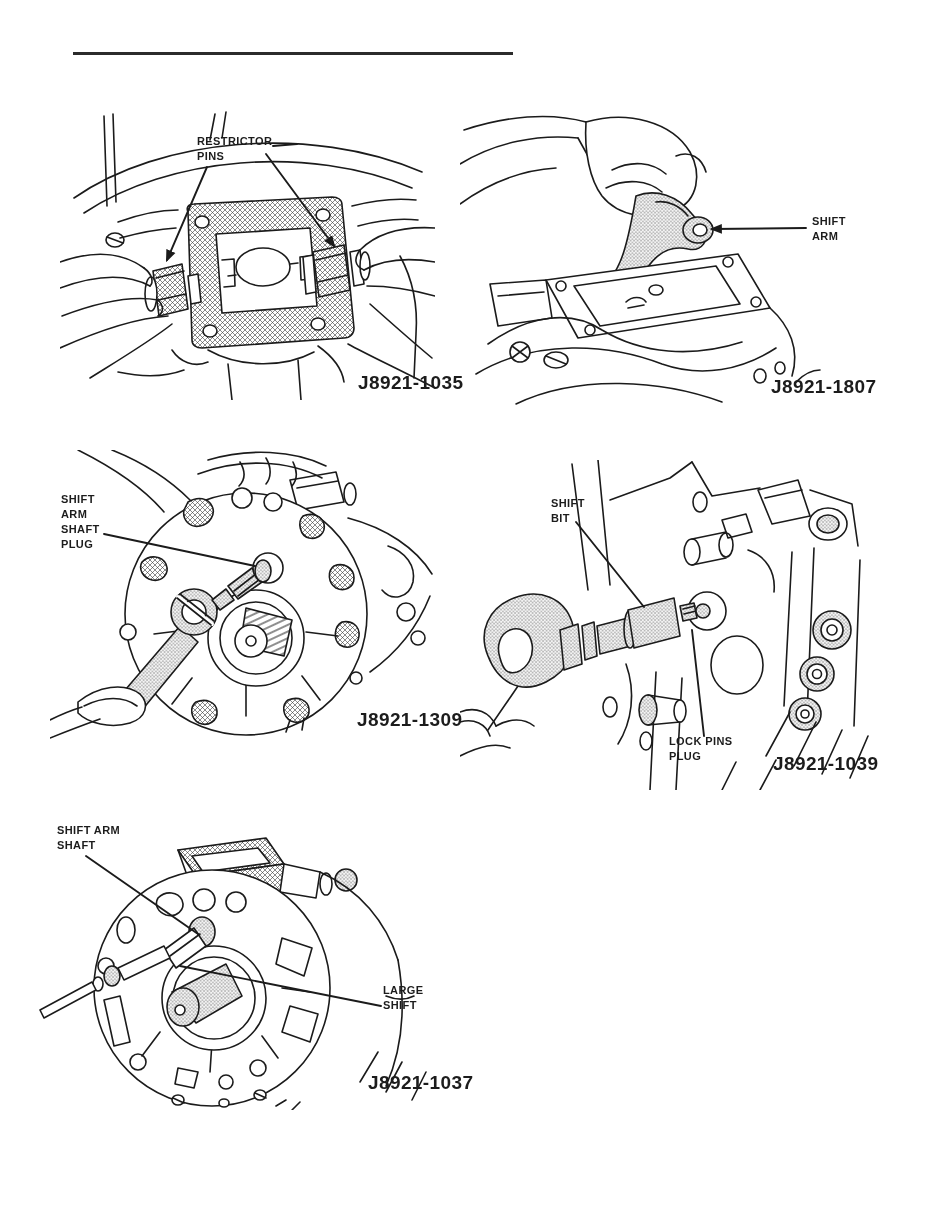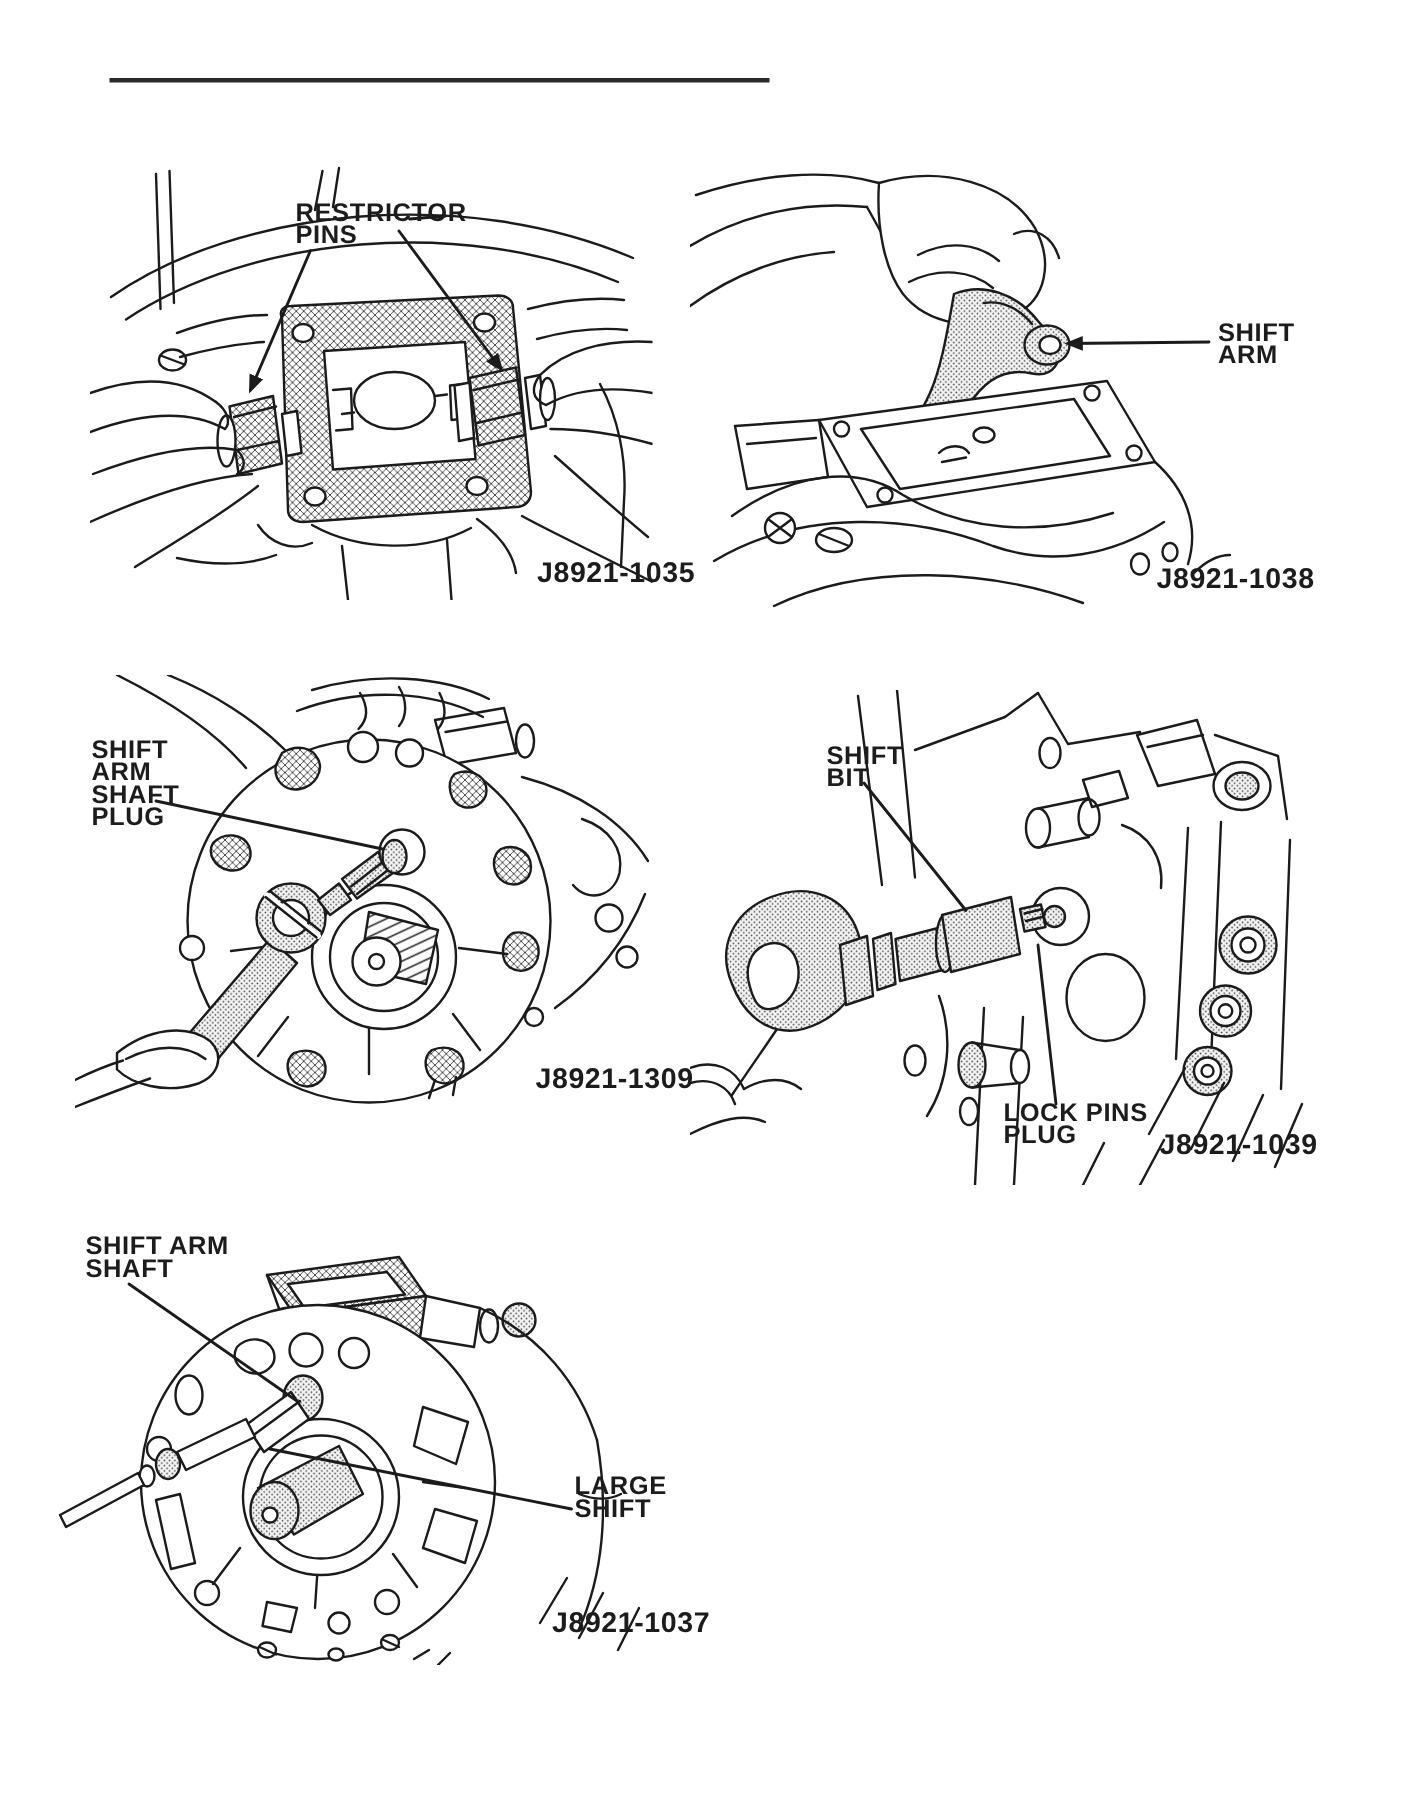--- a/index.html
+++ b/index.html
@@ -4,21 +4,21 @@
 <style>
   html,body{margin:0;padding:0;background:#ffffff;}
   #page{
     position:relative;width:935px;height:1210px;background:#ffffff;overflow:hidden;
     font-family:"Liberation Sans",sans-serif;color:#1c1c1c;
   }
   .top-rule{position:absolute;left:73px;top:52px;width:440px;height:3px;background:#2b2b2b;}
   .fig{position:absolute;}
   .fig svg{display:block;}
   .callout{
-    position:absolute;font-weight:bold;font-size:17px;line-height:15px;
+    position:absolute;font-weight:bold;font-size:11px;line-height:15px;
     letter-spacing:0.4px;white-space:pre-line;color:#1c1c1c;
   }
   .fignum{
     position:absolute;font-weight:600;font-size:19px;letter-spacing:0.4px;color:#1c1c1c;
   }
   .stroke{stroke:#1b1b1b;stroke-width:1.6;fill:none;stroke-linecap:round;stroke-linejoin:round;}
 </style>
 </head>
 <body>
 
@@ -304,21 +304,21 @@
       </g>
     </svg>
   </div>
 
   <div class="callout" style="left:197px;top:134px">RESTRICTOR
 PINS</div>
   <div class="fignum" style="left:358px;top:372px">J8921-1035</div>
 
   <div class="callout" style="left:812px;top:214px">SHIFT
 ARM</div>
-  <div class="fignum" style="left:771px;top:376px">J8921-1038</div>
+  <div class="fignum" style="left:771px;top:376px">J8921-1807</div>
 
   <div class="callout" style="left:61px;top:492px">SHIFT
 ARM
 SHAFT
 PLUG</div>
   <div class="fignum" style="left:357px;top:709px">J8921-1309</div>
 
   <div class="callout" style="left:551px;top:496px">SHIFT
 BIT</div>
   <div class="callout" style="left:669px;top:734px">LOCK PINS

